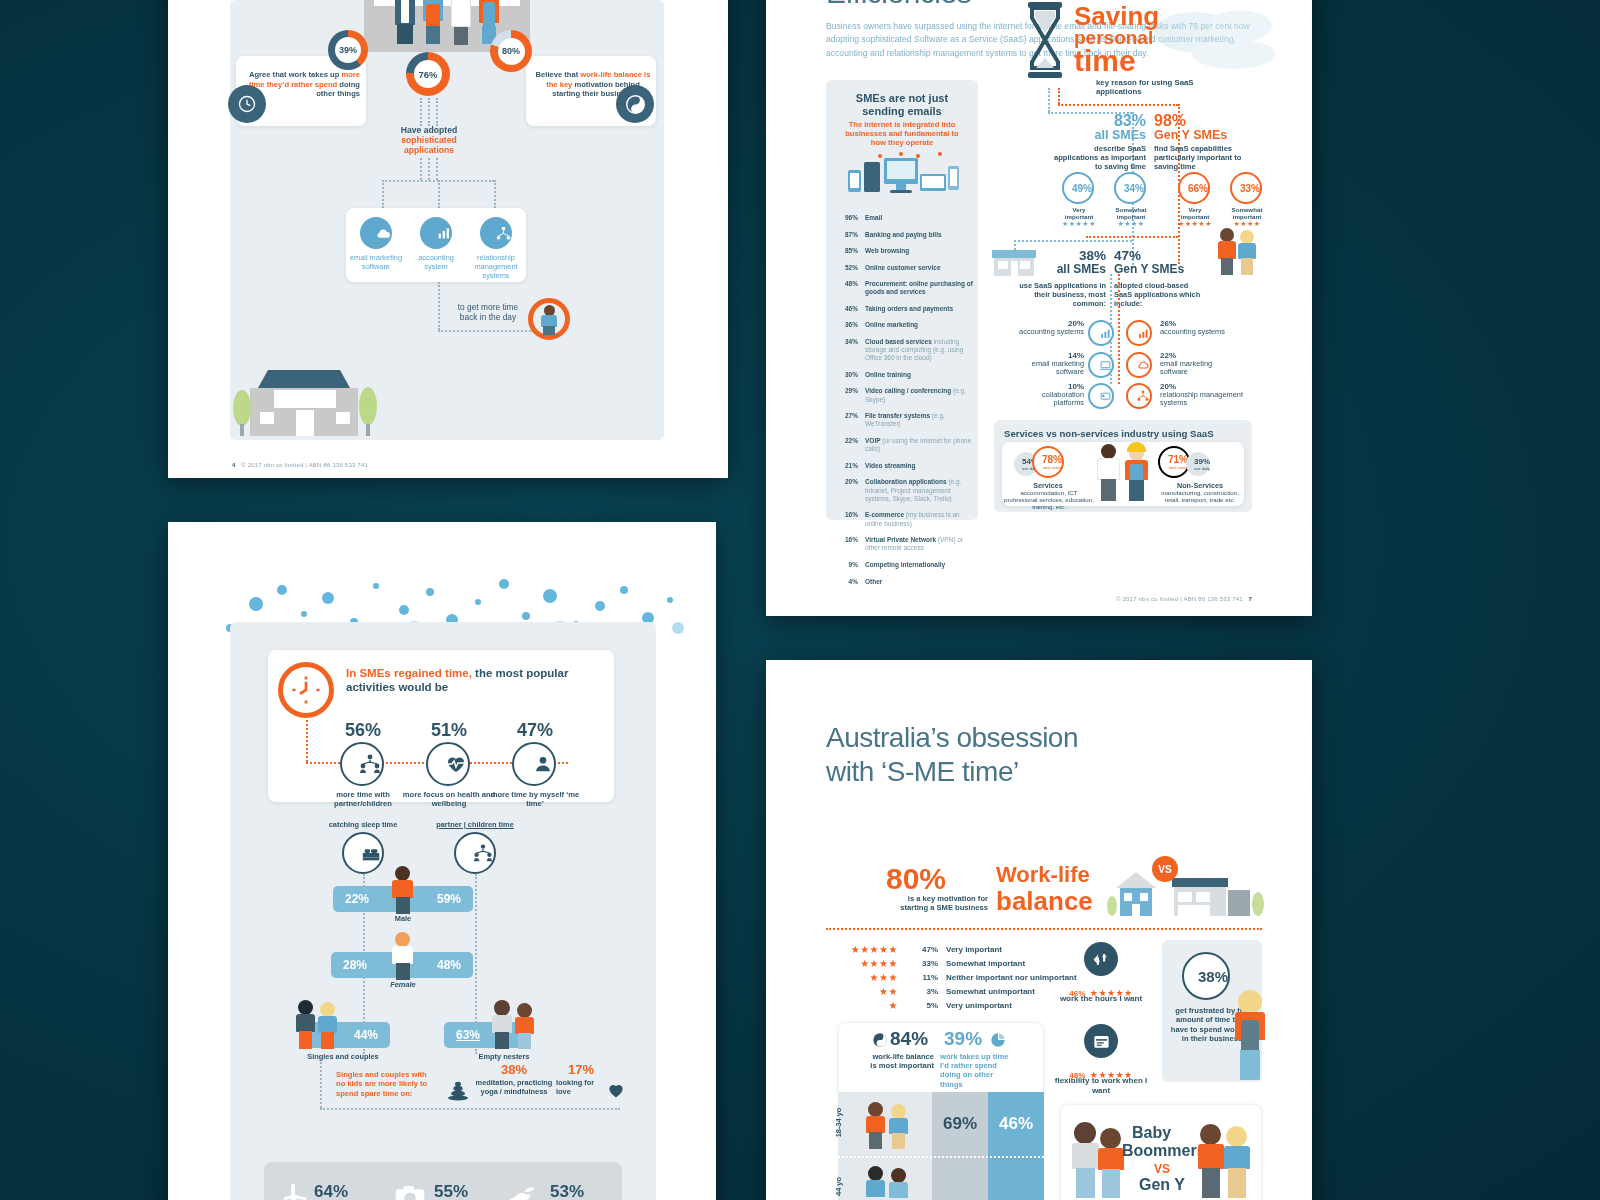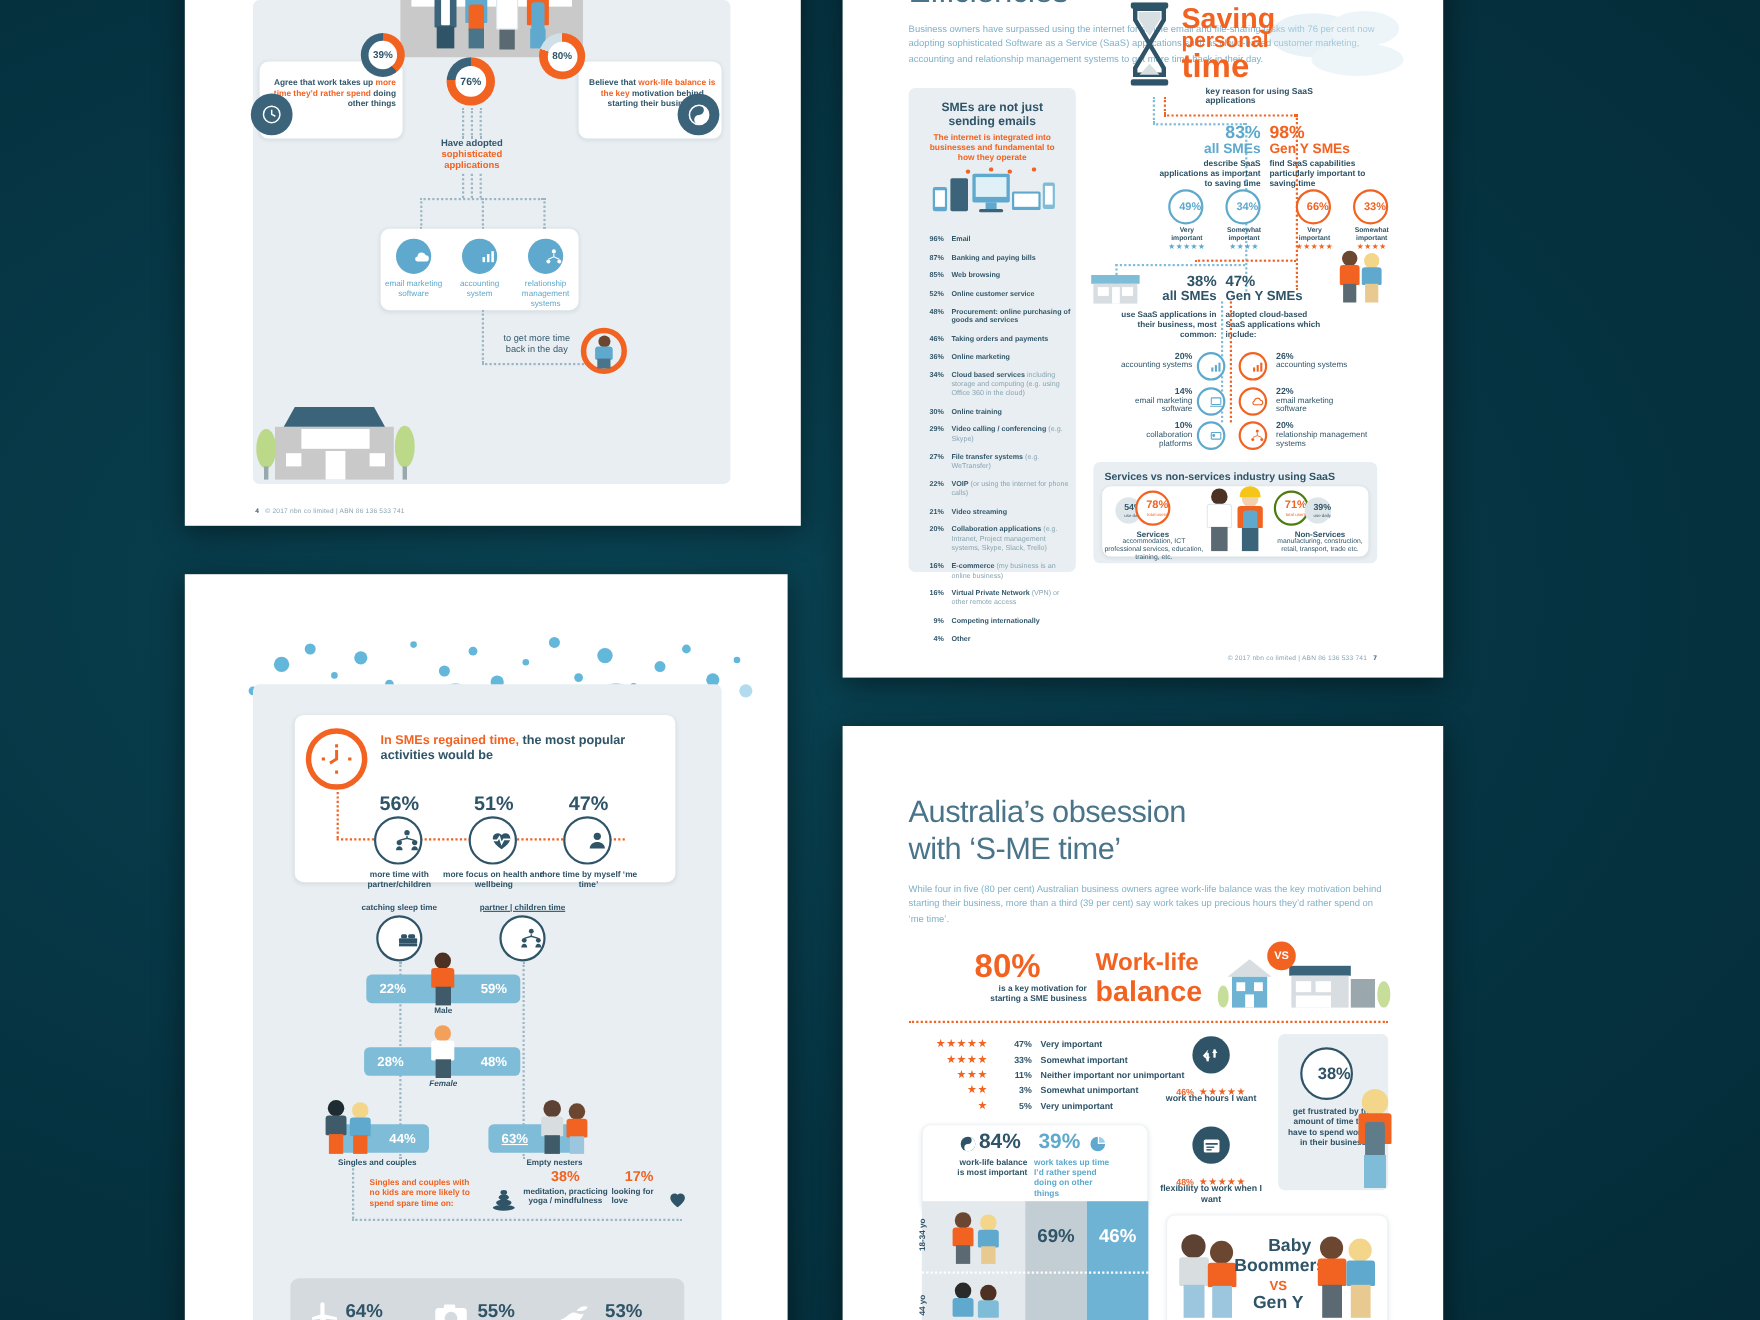--- a/index.html
+++ b/index.html
@@ -519,21 +519,21 @@
         <div class="p-legs" style="left:5px;top:35px;width:15px;height:22px;background:#5b6a72;"></div>
       </div>
       <div class="person" style="left:358px;top:512px;width:26px;height:60px;">
         <div class="p-head" style="left:5px;top:4px;width:15px;height:15px;background:#f0d3ae;"></div>
         <div class="p-head" style="left:3px;top:0;width:19px;height:10px;background:#f5c518;border-radius:9px 9px 0 0;"></div>
         <div class="p-body" style="left:1px;top:18px;width:23px;height:20px;background:#f26322;"></div>
         <div class="p-body" style="left:6px;top:22px;width:13px;height:18px;background:#5ea9cd;"></div>
         <div class="p-legs" style="left:5px;top:38px;width:15px;height:21px;background:#3b647a;"></div>
       </div>
 
-      <div class="ring-icon" style="left:392px;top:516px;width:32px;height:32px;border:2px solid #4d7c0f;background:#fff;">
+      <div class="ring-icon" style="left:392px;top:516px;width:32px;height:32px;border:2px solid #000000;background:#fff;">
         <div style="text-align:center;">
           <div class="b" style="font-size:10px;color:#f26322;">71%</div>
           <div style="font-size:4px;color:#f26322;">total users</div>
         </div>
       </div>
       <div class="ring-icon" style="left:420px;top:522px;width:24px;height:24px;background:#dfe6ea;">
         <div style="text-align:center;">
           <div class="b" style="font-size:8px;color:#2f5468;">39%</div>
           <div style="font-size:4px;color:#2f5468;">use daily</div>
         </div>
@@ -732,21 +732,20 @@
           <path d="M12 6c2-3 5-4 8-3-1 2-3 3-5 3z"></path>
         </svg>
       <div class="tx dark b" style="left:382px;top:660px;font-size:17px;">53%</div>
     </div>
   </div>
 
   <div class="page" id="page-obsession">
     <div class="inner">
       <h1 class="title" style="position:absolute;left:60px;top:62px;font-size:28px;">Australia’s obsession</h1>
       <h1 class="title" style="position:absolute;left:60px;top:96px;font-size:28px;">with ‘S-ME time’</h1>
-      <p class="lede" style="position:absolute;left:60px;top:142px;width:430px;font-size:8.6px;">While four in five (80 per cent) Australian business owners agree work-life balance was the key motivation behind starting their business, more than a third (39 per cent) say work takes up precious hours they’d rather spend on ‘me time’.</p>
 
       <div class="tx orange b" style="left:120px;top:202px;font-size:30px;">80%</div>
       <div class="tx dark b" style="left:70px;top:234px;width:152px;text-align:right;font-size:7.6px;">is a key motivation for</div>
       <div class="tx dark b" style="left:70px;top:243px;width:152px;text-align:right;font-size:7.6px;">starting a SME business</div>
       <div class="tx orange b" style="left:230px;top:202px;font-size:22px;">Work-life</div>
       <div class="tx orange b" style="left:230px;top:226px;font-size:26px;">balance</div>
       <svg style="position:absolute;left:340px;top:200px;" width="160" height="62" viewBox="0 0 160 62">
         <path d="M10 28 L30 12 L50 28z" fill="#d7dde0"></path>
         <rect x="14" y="28" width="32" height="28" fill="#6fb3d4"></rect>
         <rect x="18" y="33" width="8" height="8" fill="#fff"></rect>
@@ -878,21 +877,21 @@
 
       <div class="white-card" style="left:294px;top:444px;width:202px;height:116px;border:1px solid #eef2f4;"></div>
       <div class="person" style="left:306px;top:462px;width:54px;height:78px;">
         <div class="p-head" style="left:2px;top:0;width:22px;height:22px;background:#5d4133;"></div>
         <div class="p-body" style="left:0;top:21px;width:27px;height:26px;background:#d8dde0;"></div>
         <div class="p-legs" style="left:4px;top:46px;width:19px;height:30px;background:#9cc6dd;"></div>
         <div class="p-head" style="left:28px;top:6px;width:21px;height:21px;background:#6b4731;"></div>
         <div class="p-body" style="left:26px;top:26px;width:26px;height:22px;background:#f26322;"></div>
         <div class="p-legs" style="left:30px;top:47px;width:18px;height:29px;background:#9cc6dd;"></div>
       </div>
-      <div class="tx dark b" style="left:366px;top:464px;width:60px;text-align:right;font-size:16px;">Baby</div>
+      <div class="tx dark b" style="left:366px;top:464px;width:60px;text-align:left;font-size:16px;">Baby</div>
       <div class="tx dark b" style="left:356px;top:482px;width:80px;text-align:center;font-size:16px;">Boommers</div>
       <div class="tx orange b" style="left:366px;top:502px;width:60px;text-align:center;font-size:12px;">VS</div>
       <div class="tx dark b" style="left:366px;top:516px;width:60px;text-align:center;font-size:16px;">Gen Y</div>
       <div class="person" style="left:432px;top:462px;width:54px;height:78px;">
         <div class="p-head" style="left:2px;top:2px;width:21px;height:21px;background:#6b4731;"></div>
         <div class="p-body" style="left:0;top:22px;width:26px;height:25px;background:#f26322;"></div>
         <div class="p-legs" style="left:4px;top:46px;width:18px;height:30px;background:#5b6a72;"></div>
         <div class="p-head" style="left:28px;top:4px;width:21px;height:21px;background:#f3d68a;"></div>
         <div class="p-body" style="left:26px;top:24px;width:26px;height:23px;background:#5ea9cd;"></div>
         <div class="p-legs" style="left:30px;top:46px;width:18px;height:30px;background:#e8c98f;"></div>

